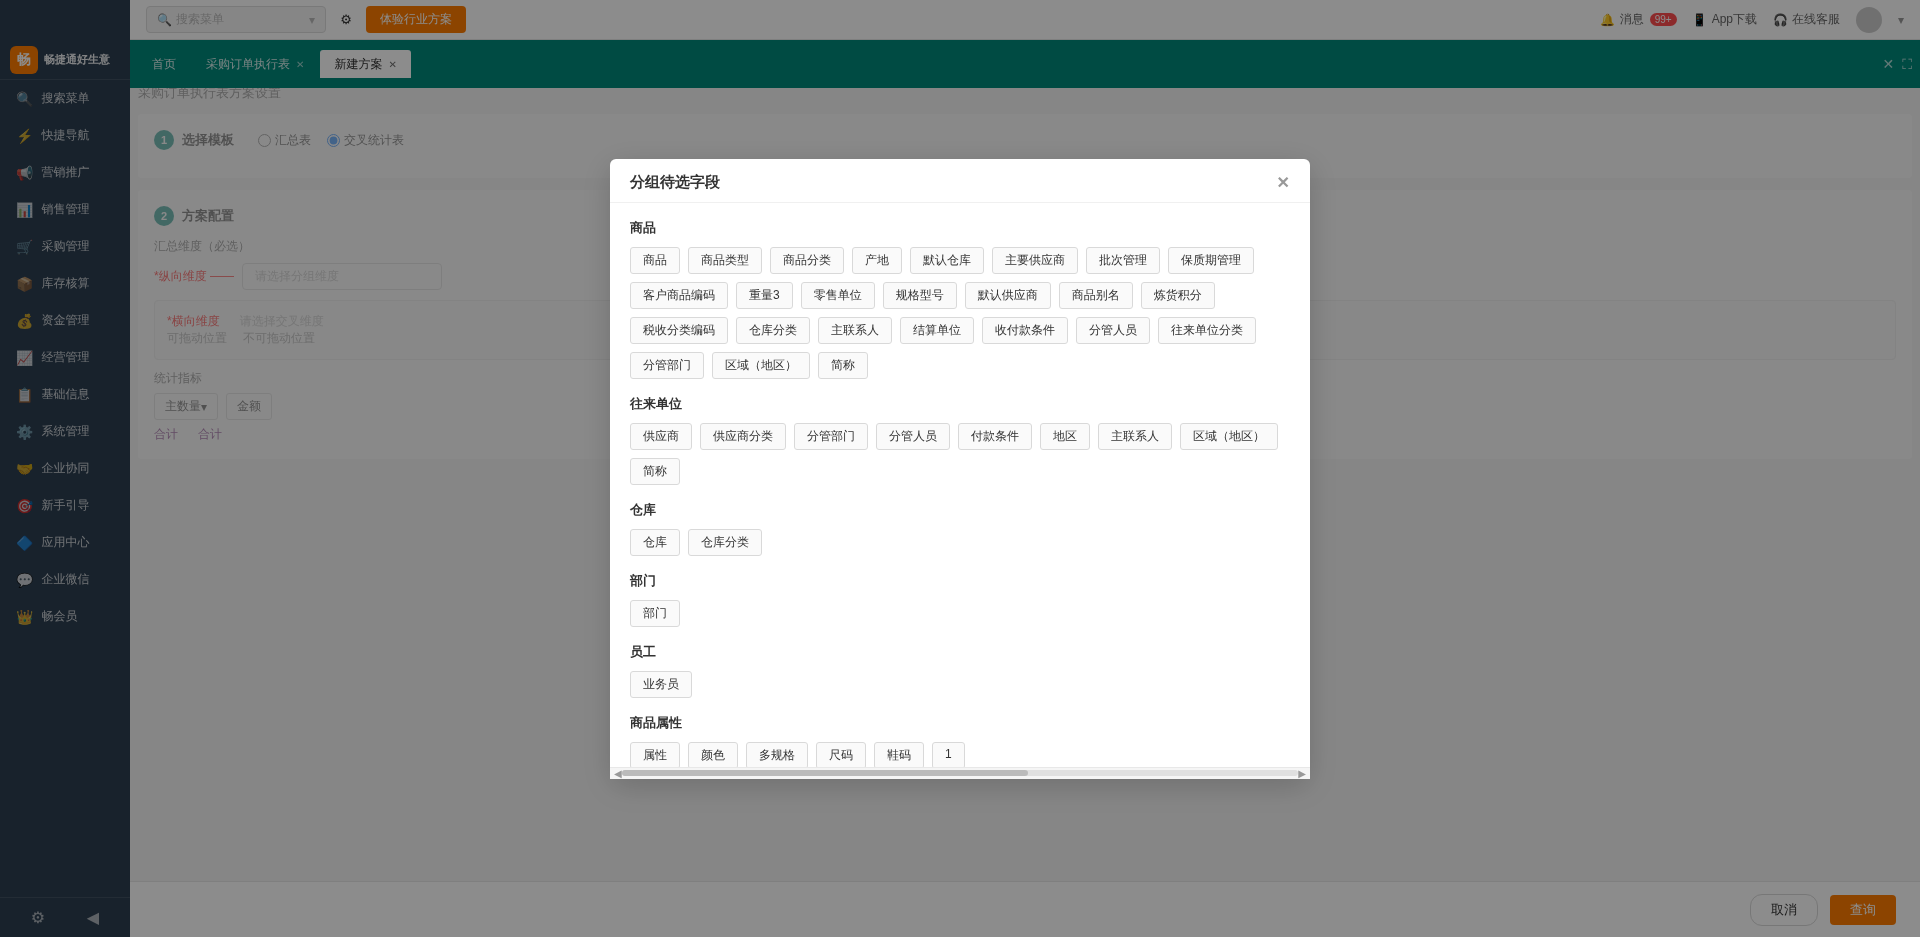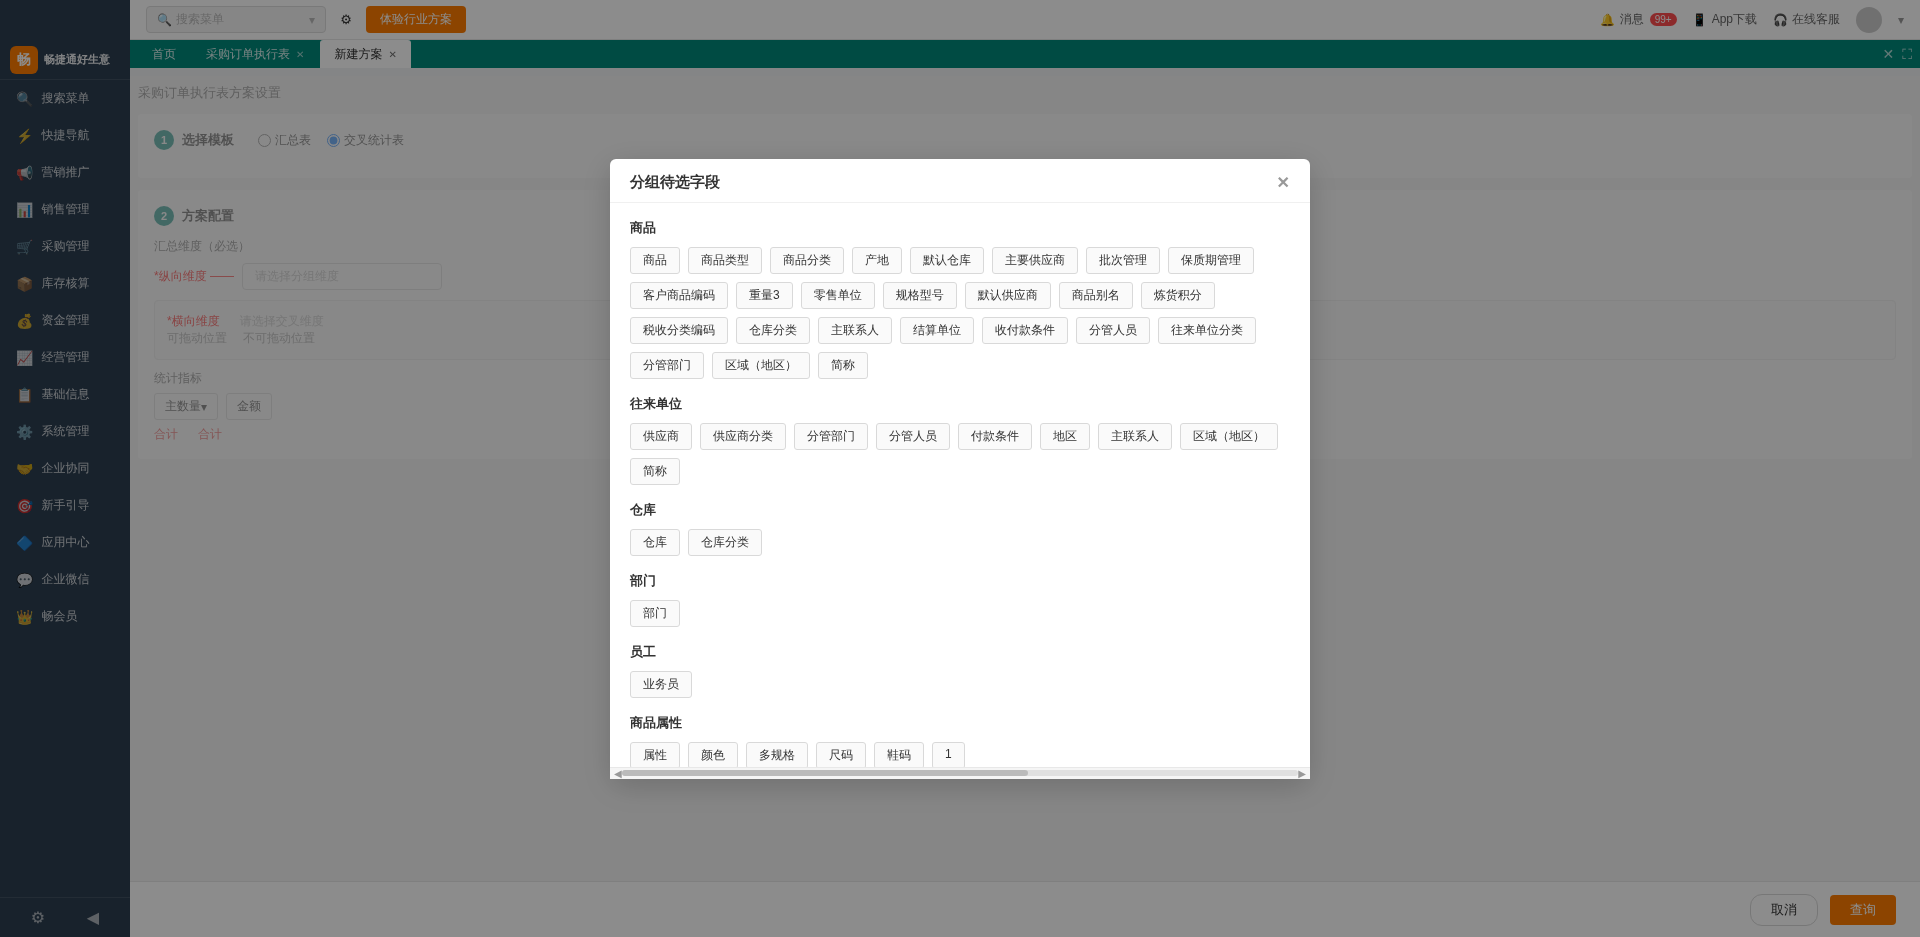--- a/index.html
+++ b/index.html
@@ -42,21 +42,21 @@
     .badge {
       background: #ff4d4f; color: white; border-radius: 10px;
       padding: 1px 5px; font-size: 10px; margin-left: 2px;
     }
     .avatar {
       width: 26px; height: 26px; background: #ccc; border-radius: 50%;
     }
 
     
     .nav-tabs {
-      height: 28px;
+      height: 48px;
       background: #00897b;
       display: flex;
       align-items: center;
       padding: 0 8px;
       position: fixed;
       top: 40px; left: 130px; right: 0;
       z-index: 99;
     }
     .nav-tab {
       height: 28px;
@@ -409,21 +409,21 @@
       </div>
     </div>
     <div style="font-size:12px; color:#666; margin-bottom:6px;">统计指标</div>
     <div style="display:flex; gap:8px; font-size:12px; margin-bottom:6px;">
       <div style="border:1px solid #d9d9d9; padding:4px 10px; border-radius:3px; display:flex; align-items:center; ">
         <span>主数量</span>
         <span>▾</span>
       </div>
       <div style="border:1px solid #d9d9d9; padding:4px 10px; border-radius:3px;">金额</div>
     </div>
-    <div style="font-size:12px; color:#ef4444; display:flex; gap:20px;">
+    <div style="font-size:12px; color:#701a75; display:flex; gap:20px;">
       <span>合计</span>
       <span>合计</span>
     </div>
   </div>
 </div>
 
 <div class="overlay">
   <div class="modal">
     <div class="modal-header">
       <span>分组待选字段</span>

